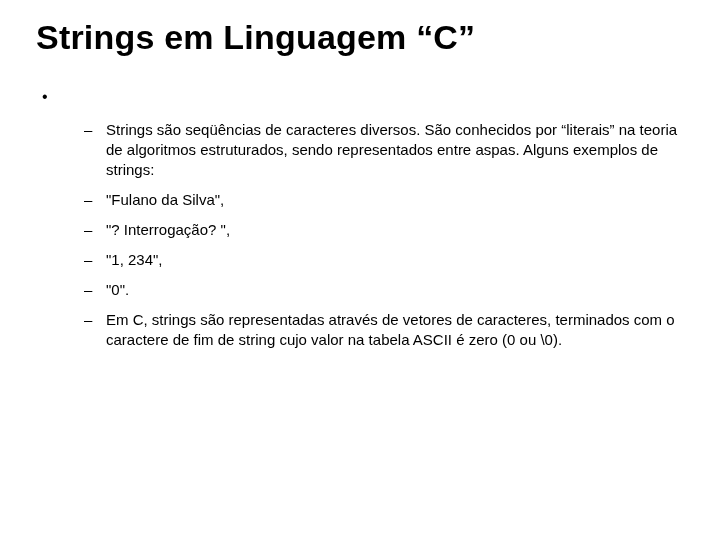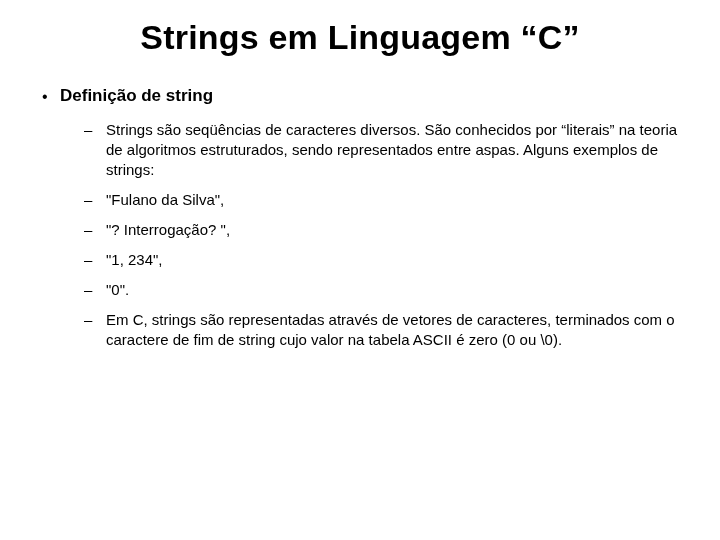--- a/index.html
+++ b/index.html
@@ -1,38 +1,37 @@
 <!DOCTYPE html>
 <html><head>
 <meta charset="utf-8">
 <style>
   * { box-sizing: border-box; margin: 0; padding: 0; }
   html, body { width: 720px; height: 540px; background: #fff; font-family: Arial, Helvetica, sans-serif; color: #000; }
   .slide { width: 720px; height: 540px; padding: 14px 36px 20px 36px; position: relative; }
-  .title { font-size: 34px; font-weight: 700; text-align: center; margin: 4px 0 28px 0; letter-spacing: 0.2px; }
+  .title { font-size: 34px; font-weight: 700; text-align: left; margin: 4px 0 28px 0; letter-spacing: 0.2px; }
   .lvl1 { margin-left: 6px; }
   .lvl1 .row { display: flex; align-items: flex-start; }
   .lvl1 .dot { width: 18px; flex: none; font-size: 16px; line-height: 22px; padding-top: 1px; }
   .lvl1 .txt { font-size: 17px; line-height: 22px; font-weight: 700; }
   .lvl2 { margin-left: 42px; margin-top: 12px; }
   .lvl2 .item { display: flex; align-items: flex-start; margin-bottom: 10px; }
   .lvl2 .dash { width: 22px; flex: none; font-size: 15px; line-height: 20px; }
   .lvl2 .txt { font-size: 15px; line-height: 20px; font-weight: 400; max-width: 580px; }
   .lvl2 .first .txt { font-weight: 400; }
 </style>
 </head>
 <body>
 
 <div class="slide">
   <h1 class="title">Strings em Linguagem “C”</h1>
 
   <div class="lvl1">
     <div class="row">
       <div class="dot">•</div>
-      <div class="txt">Definição de string</div>
     </div>
 
     <div class="lvl2">
       <div class="item first">
         <div class="dash">–</div>
         <div class="txt">Strings são seqüências de caracteres diversos. São conhecidos por “literais” na teoria de algoritmos estruturados, sendo representados entre aspas. Alguns exemplos de strings:</div>
       </div>
       <div class="item">
         <div class="dash">–</div>
         <div class="txt">"Fulano da Silva",</div>

